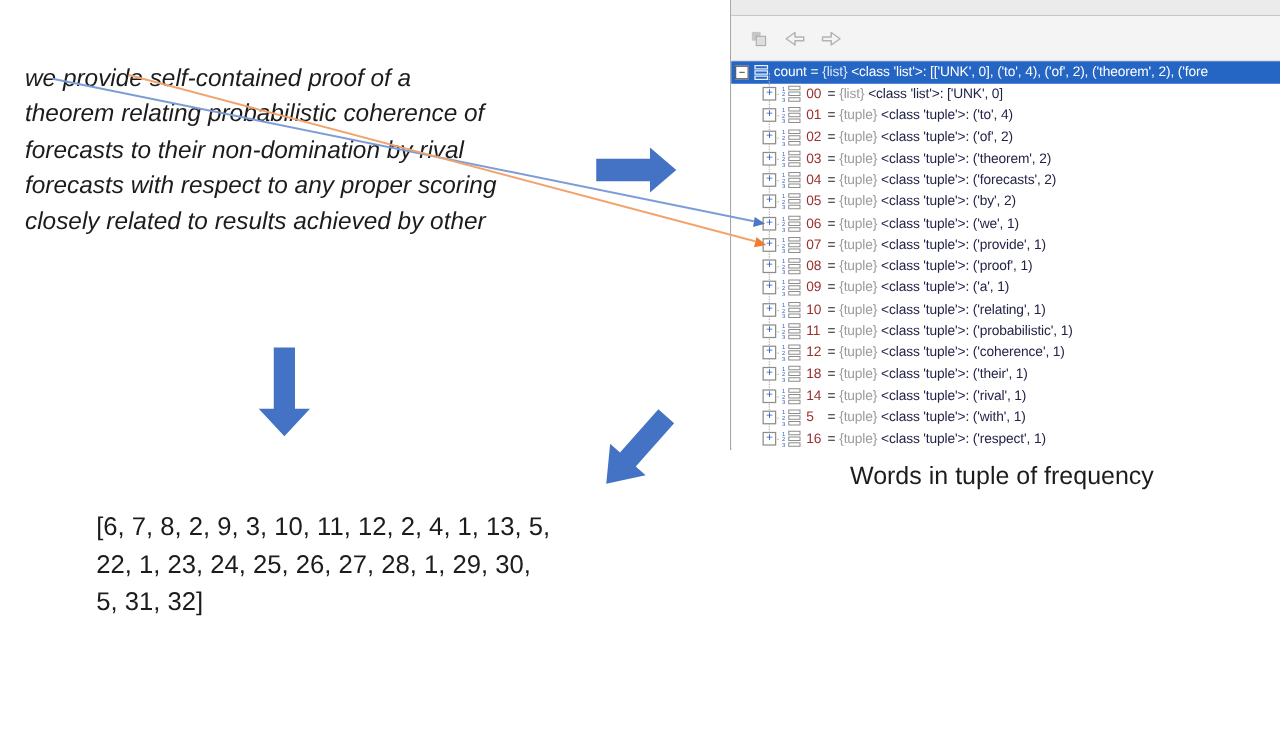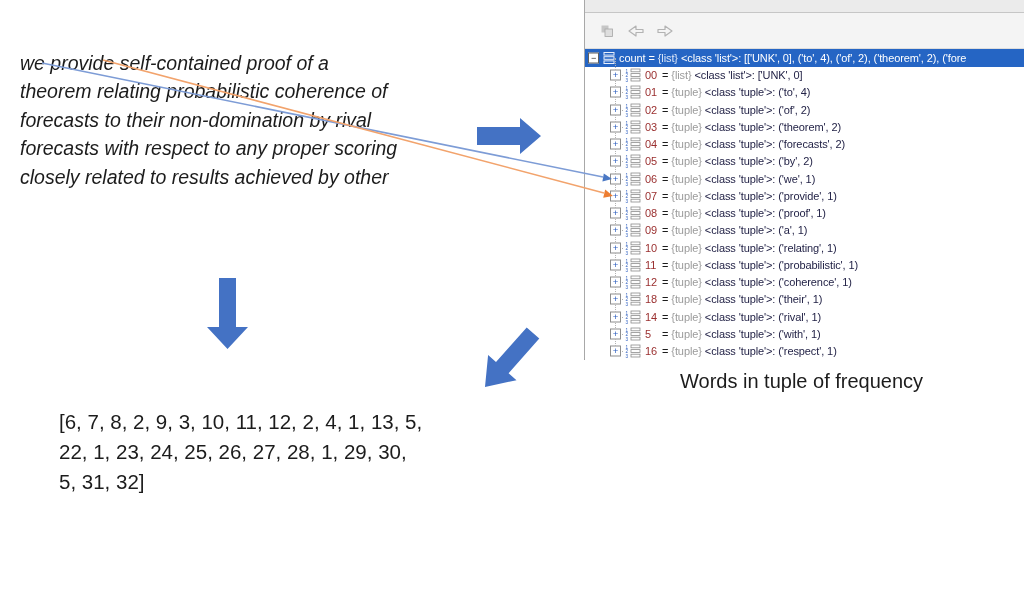--- a/index.html
+++ b/index.html
@@ -35,21 +35,21 @@
   .licon{display:inline-flex;align-items:center;margin-right:4px;flex:none;}
   .vname{margin-right:3px;}
   .eq{margin-right:3px;color:inherit;}
   .vidx{color:#9a2f2f;margin-right:3px;min-width:14px;}
   .vtype{color:#9b9b9b;margin-right:3px;}
   .vval{color:#232347;}
   .row.selected .vval,.row.selected .vname,.row.selected .eq{color:#ffffff;}
 
   
   .freq-caption{position:absolute;left:680px;top:370px;font-size:20px;z-index:1;}
-  .index-array{position:absolute;left:59px;top:407px;font-size:20.5px;line-height:30px;z-index:1;white-space:nowrap;}
+  .index-array{position:absolute;left:77px;top:407px;font-size:20.5px;line-height:30px;z-index:1;white-space:nowrap;}
   .repl-caption{position:absolute;left:59px;top:531px;font-size:20.5px;line-height:29.5px;z-index:1;white-space:nowrap;}
 
   
   .overlay{position:absolute;left:0;top:0;z-index:6;pointer-events:none;}
 </style>
 </head>
 <body>
 
 <div class="stage">
 

